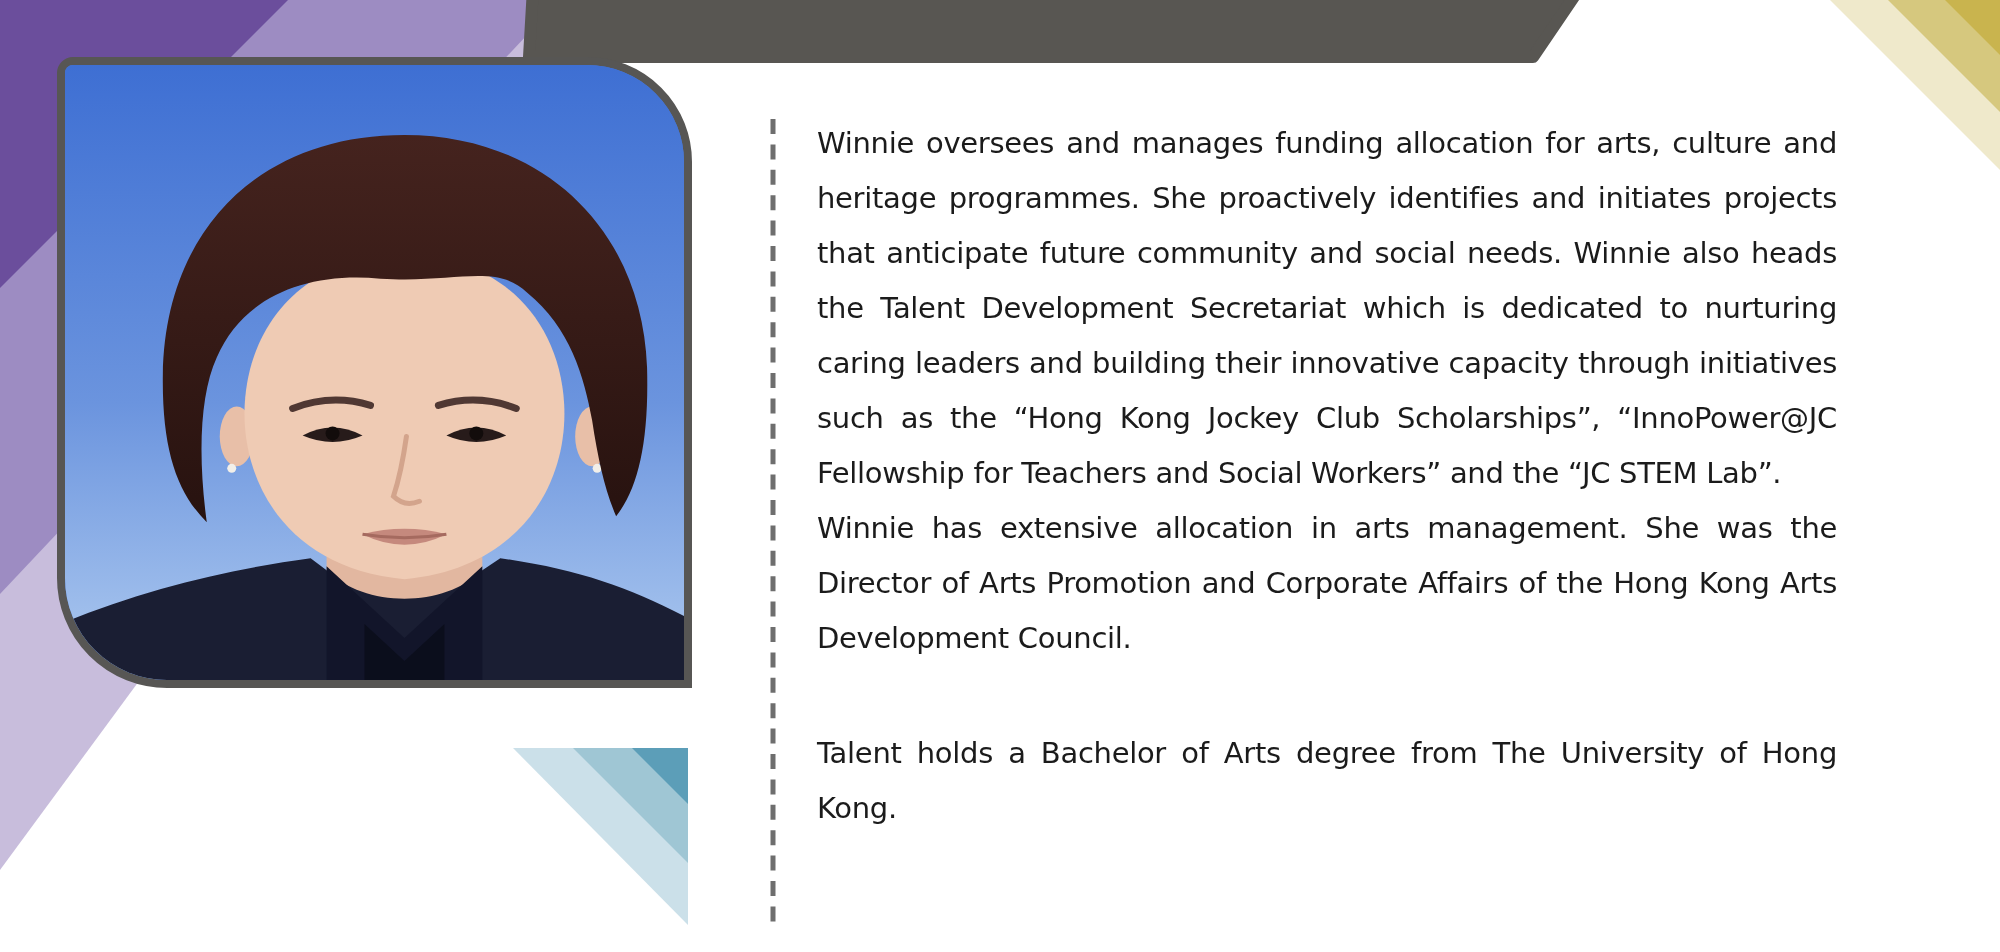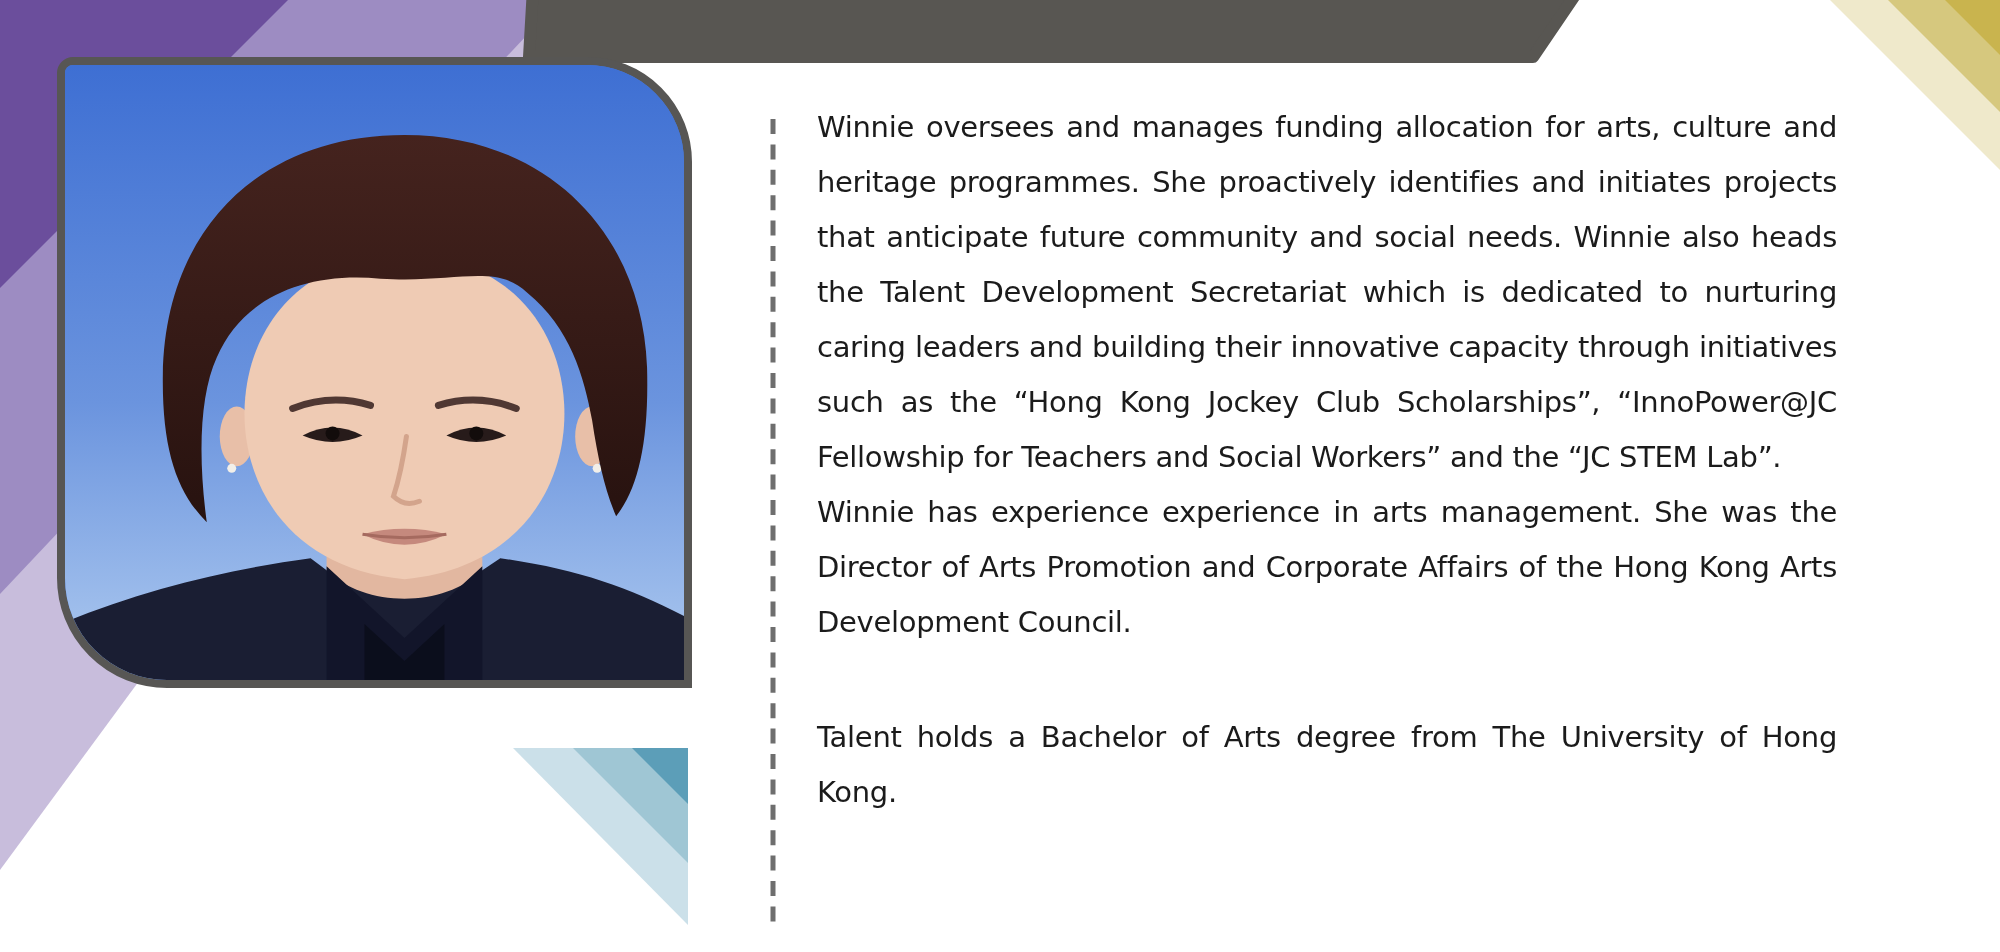--- a/index.html
+++ b/index.html
@@ -15,21 +15,21 @@
     position:absolute;left:57px;top:57px;
     width:635px;height:631px;
     box-sizing:border-box;
     border:8px solid #575654;
     border-radius:16px 105px 0 110px;
     overflow:hidden;
     background:#4a79d6;
   }
   .photo svg{display:block;width:100%;height:100%;}
   .bio{
-    position:absolute;left:817px;top:100px;
+    position:absolute;left:817px;top:116px;
     width:1020px;
     color:#1b1b1b;
     font-size:29px;line-height:55px;
     letter-spacing:-0.3px;
     text-align:justify;
   }
   .bio p{margin:0;padding:0;}
   .bio p.gap-before{margin-top:60px;}
 </style>
 </head>
@@ -101,17 +101,17 @@
       <path d="M0,616 L0,558 C82,524 172,504 246,494 L262,506
                C300,544 380,544 418,506 L436,494
                C512,505 562,522 620,552 L620,616 Z" fill="#1A1E33"></path>
       <path d="M262,502 L340,574 L418,502 L418,616 L262,616 Z" fill="#12152A"></path>
       <path d="M300,560 L340,597 L380,560 L380,616 L300,616 Z" fill="#0B0E1C"></path>
     </svg>
   </div>
 
   <div class="bio">
     <p>Winnie oversees and manages funding allocation for arts, culture and heritage programmes. She proactively identifies and initiates projects that anticipate future community and social needs. Winnie also heads the Talent Development Secretariat which is dedicated to nurturing caring leaders and building their innovative capacity through initiatives such as the “Hong Kong Jockey Club Scholarships”, “InnoPower@JC Fellowship for Teachers and Social Workers” and the “JC STEM Lab”.</p>
-    <p>Winnie has experience experience in arts management. She was the Director of Arts Promotion and Corporate Affairs of the Hong Kong Arts Development Council.</p>
+    <p>Winnie has extensive allocation in arts management. She was the Director of Arts Promotion and Corporate Affairs of the Hong Kong Arts Development Council.</p>
     <p class="gap-before">Talent holds a Bachelor of Arts degree from The University of Hong Kong.</p>
   </div>
 
 </div>
 
 </body></html>

